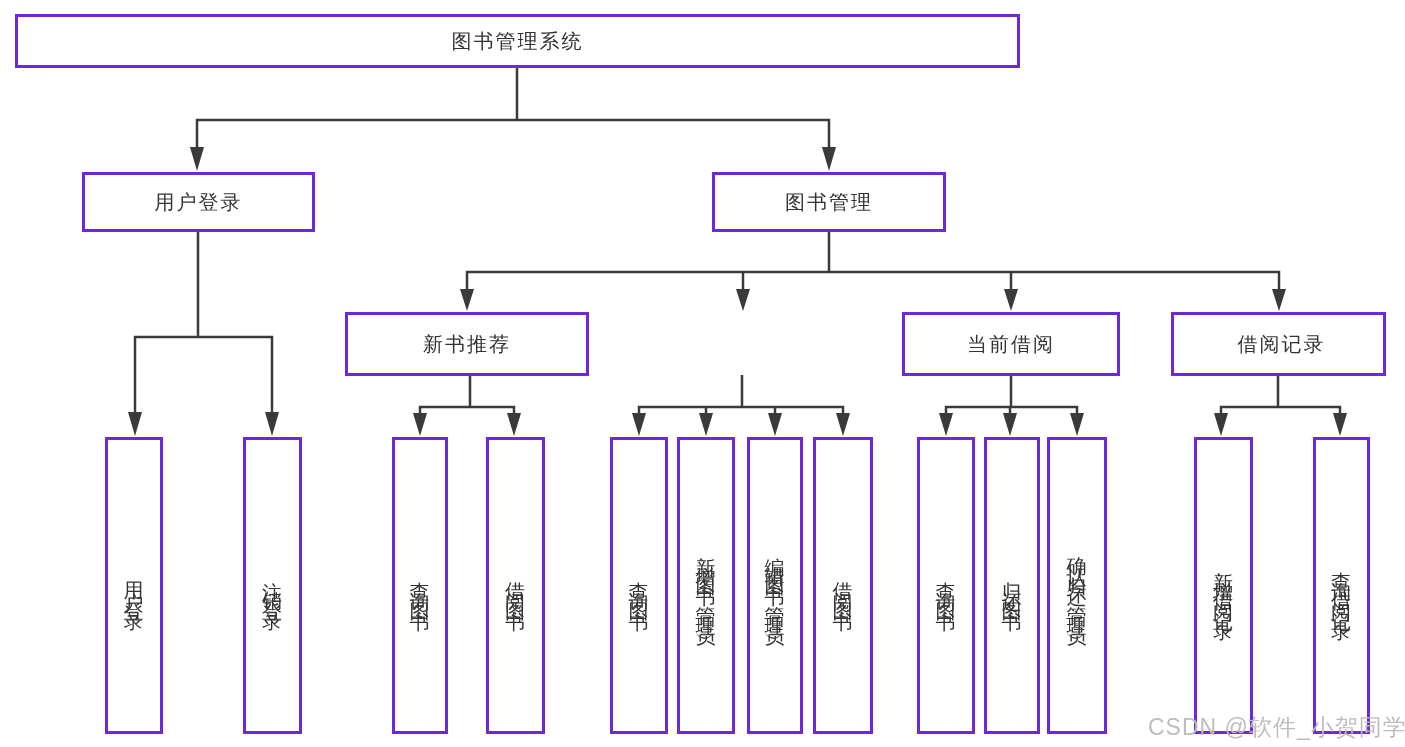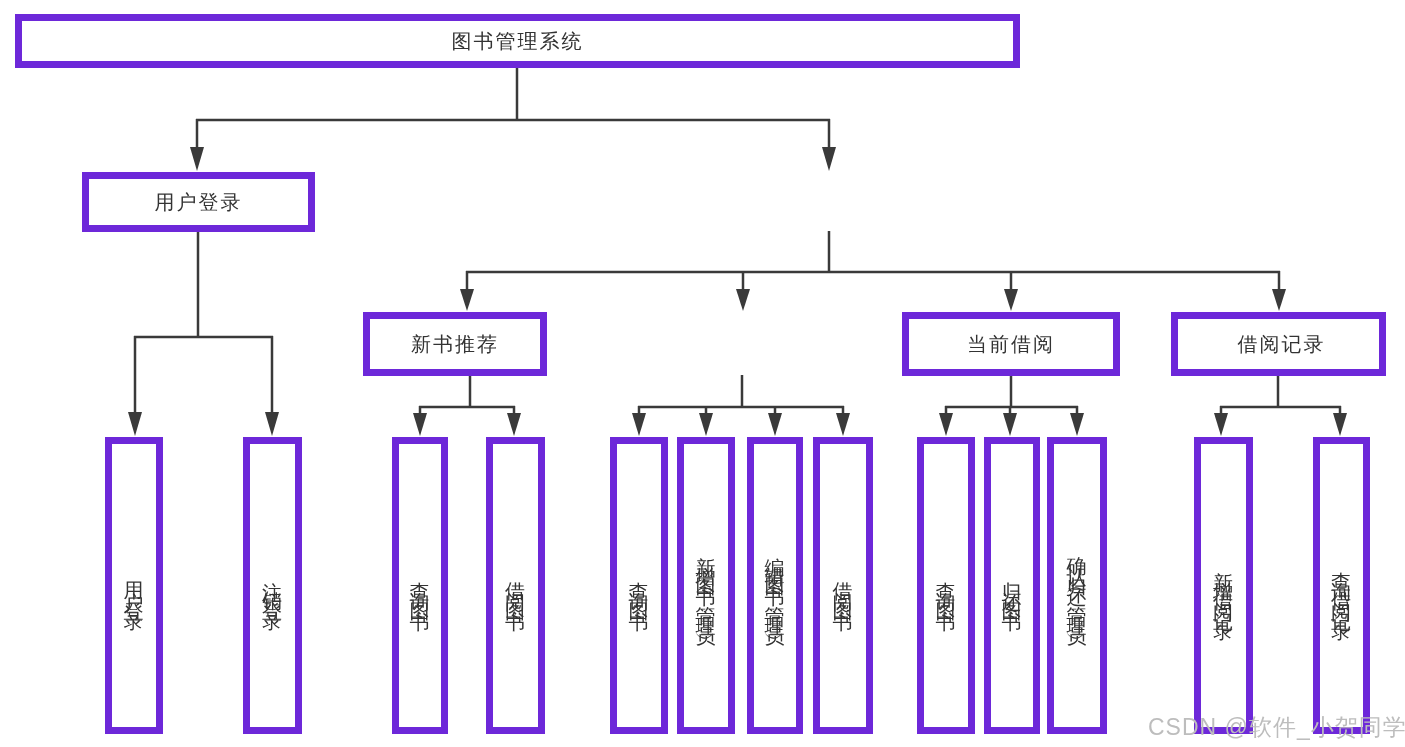--- a/index.html
+++ b/index.html
@@ -7,21 +7,21 @@
     position:relative;
     width:1405px;height:747px;
     background:#ffffff;
     font-family:"Liberation Sans",sans-serif;
     overflow:hidden;
   }
   .connectors{position:absolute;left:0;top:0;z-index:1;}
   .node{
     position:absolute;
     box-sizing:border-box;
-    border:7px solid #6d28d9;
+    border:3px solid #6d28d9;
     background:#ffffff;
     display:flex;align-items:center;justify-content:center;
     color:#333333;
     z-index:2;
   }
   .hbox .lbl{
     font-size:20px;
     letter-spacing:2px;
     white-space:nowrap;
   }
@@ -120,22 +120,25 @@
     </g>
   </svg>
 
   <div class="node hbox" style="left:15px;top:14px;width:1005px;height:54px;">
     <span class="lbl">图书管理系统</span>
   </div>
 
   <div class="node hbox" style="left:82px;top:172px;width:233px;height:60px;">
     <span class="lbl">用户登录</span>
   </div>
+  <div class="node hbox" style="left:712px;top:172px;width:234px;height:60px;">
+    <span class="lbl">图书管理</span>
+  </div>
 
-  <div class="node hbox" style="left:363px;top:312px;width:184px;height:64px;">
+  <div class="node hbox" style="left:345px;top:312px;width:244px;height:64px;">
     <span class="lbl">新书推荐</span>
   </div>
   <div class="node hbox" style="left:902px;top:312px;width:218px;height:64px;text-align:center;">
     <span class="lbl">当前借阅</span>
   </div>
   <div class="node hbox" style="left:1171px;top:312px;width:215px;height:64px;padding-left:6px;">
     <span class="lbl">借阅记录</span>
   </div>
 
   <div class="node vbox" style="left:105px;top:437px;width:58px;height:297px;">

